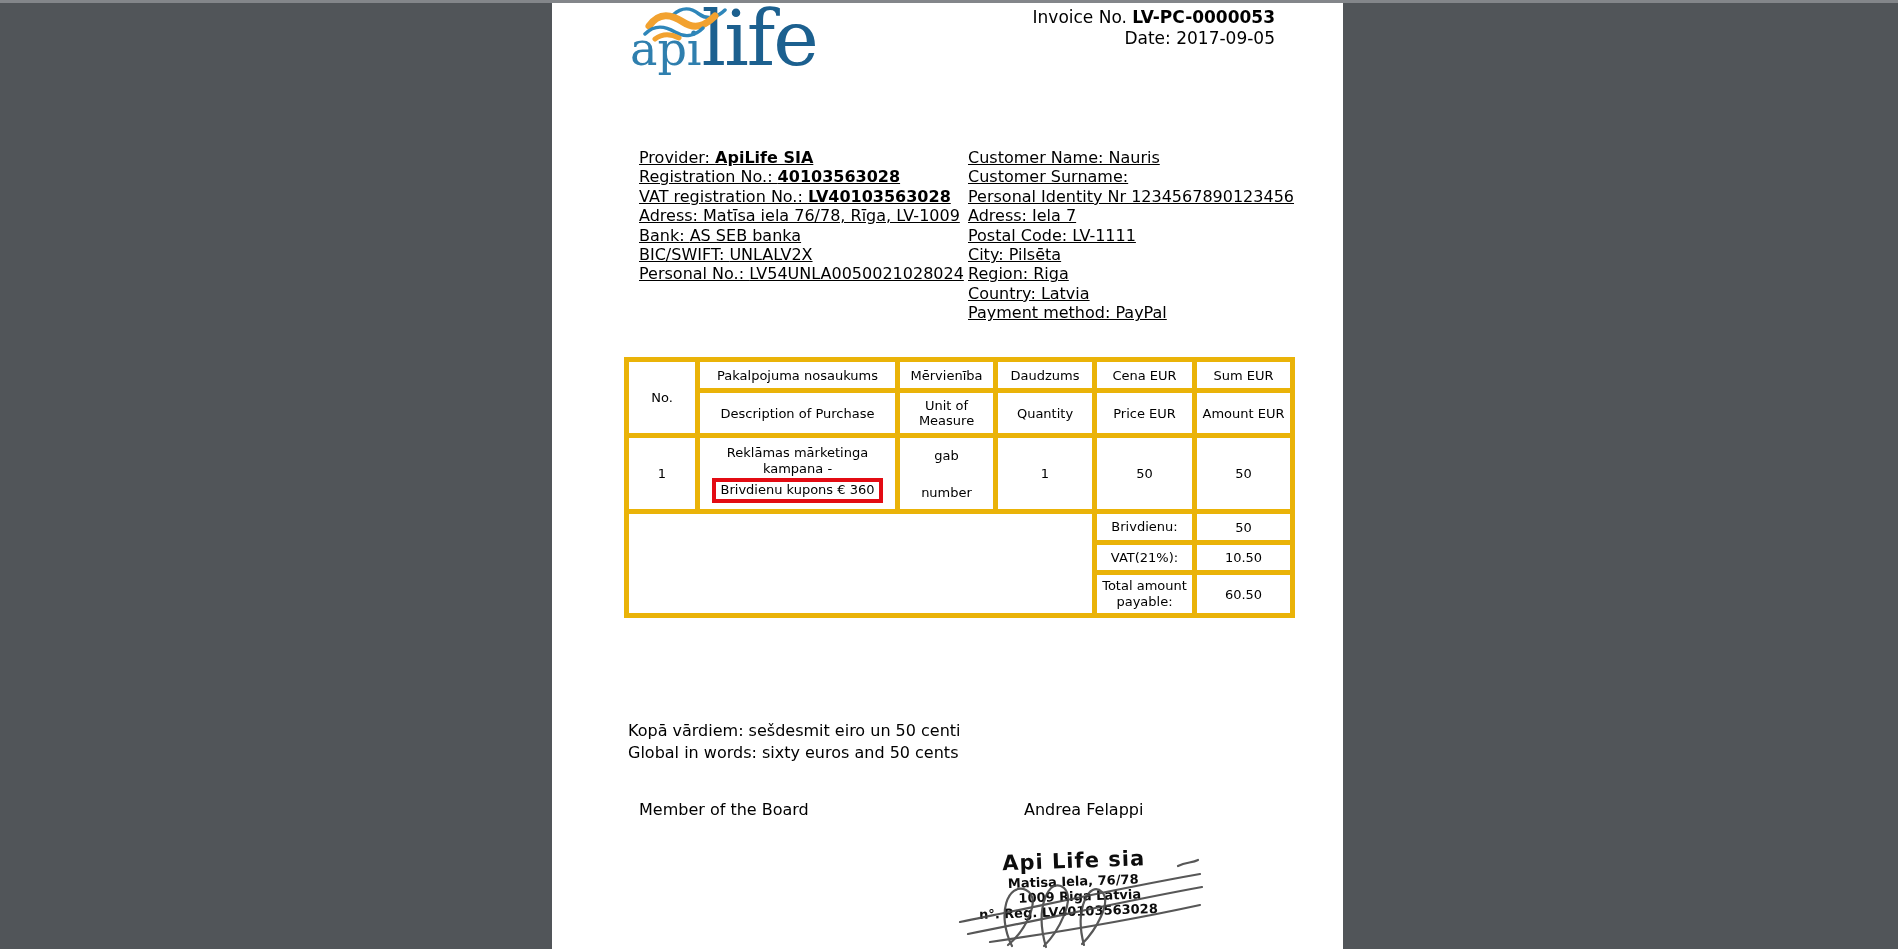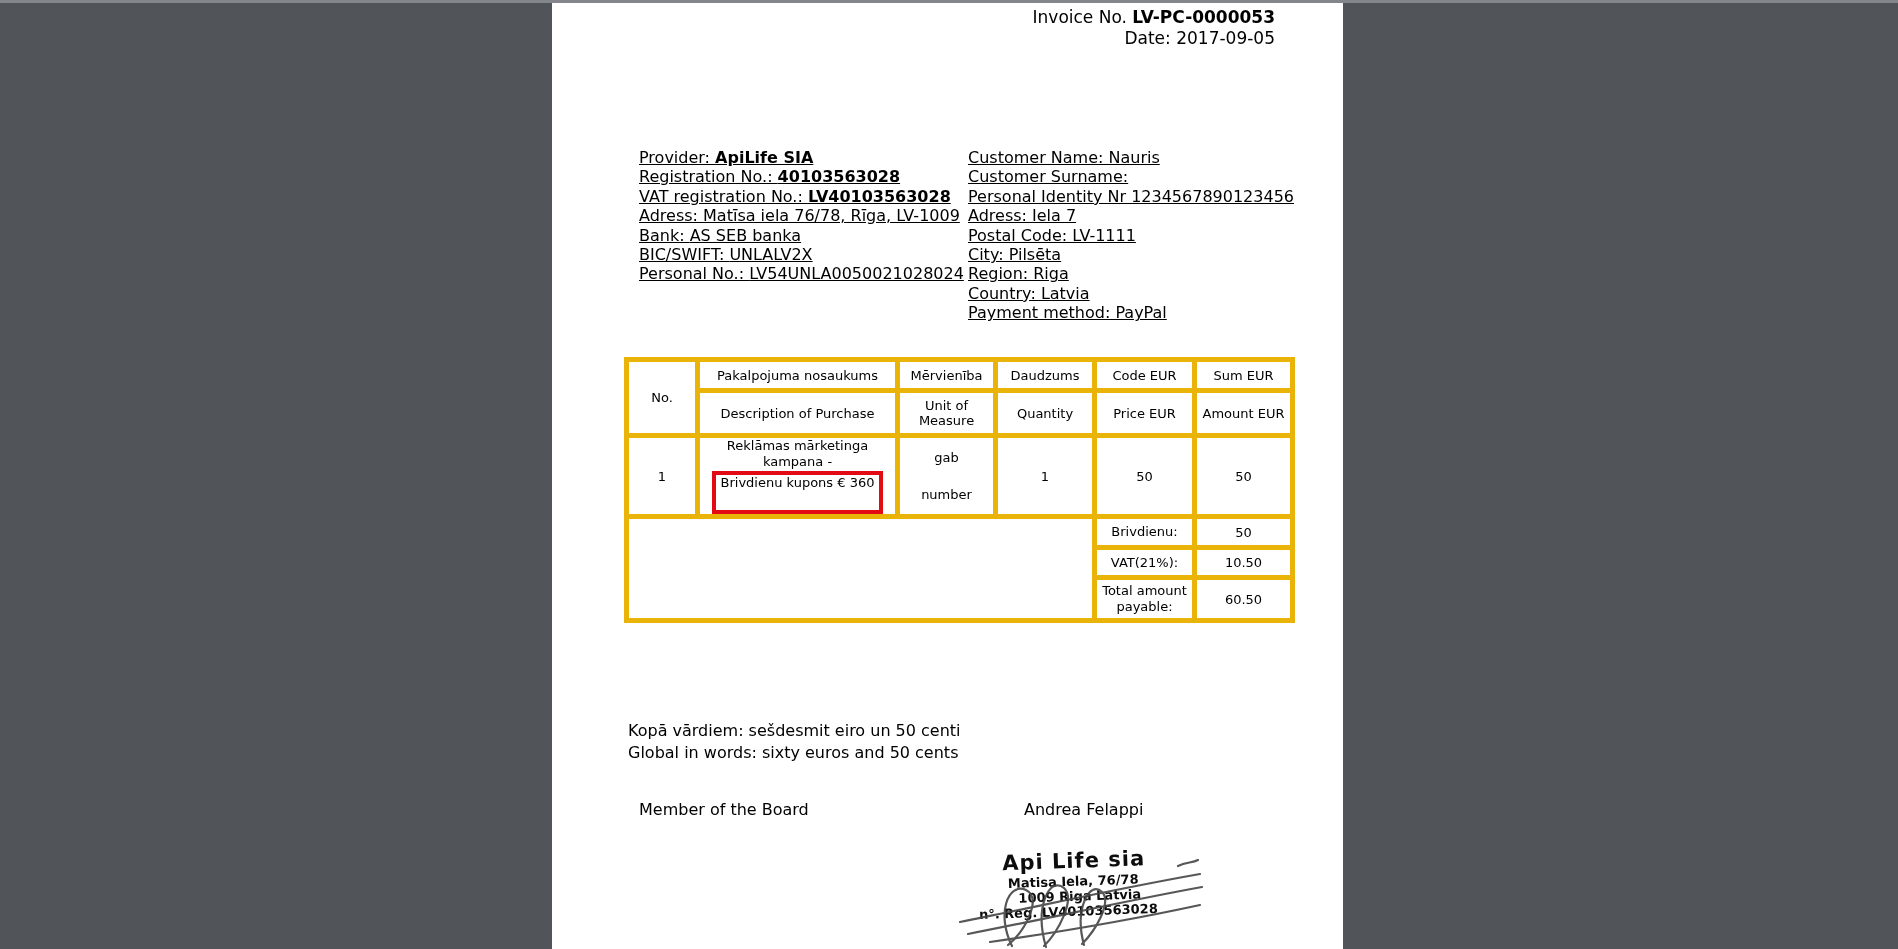--- a/index.html
+++ b/index.html
@@ -23,21 +23,21 @@
   .invoice-meta{position:absolute;right:68px;top:7px;text-align:right;font-size:17px;line-height:21px;}
   .invoice-meta b{font-weight:bold;}
   
   .info-block{position:absolute;top:148px;font-size:16px;line-height:19.4px;white-space:nowrap;text-decoration:underline;}
   .provider{left:87px;}
   .customer{left:416px;}
   
   table.inv{position:absolute;left:72px;top:357px;border-collapse:collapse;table-layout:fixed;font-size:13px;color:#000;}
   table.inv td{border:5px solid #eab308;text-align:center;vertical-align:middle;padding:0;overflow:hidden;}
   td.desc-data{vertical-align:top;padding-top:7px;line-height:16px;}
-  .redbox{display:inline-block;border:4px solid #e30b13;padding:0 5px 19px 5px;margin-top:1px;}
+  .redbox{display:inline-block;border:4px solid #e30b13;padding:0 5px 1px 5px;margin-top:1px;}
   td.unit-data div.u1{margin-top:0px;}
   td.unit-data div.u2{margin-top:22px;}
   td.total-label{text-align:right;padding-right:10px;line-height:16px;}
   td.total-empty{border-bottom:none;}
   
   .special-rules{position:absolute;left:76px;top:633px;font-size:16px;line-height:21.5px;white-space:nowrap;}
   .amount-words{position:absolute;left:76px;top:720px;font-size:16px;line-height:21.5px;white-space:nowrap;}
   
   .sig-left{position:absolute;left:87px;top:800px;font-size:16px;}
   .sig-right{position:absolute;left:472px;top:800px;font-size:16px;}
@@ -48,20 +48,30 @@
   .stamp-4{font-size:13px;padding-left:0px;line-height:15px;}
   .signature-svg{position:absolute;left:398px;top:842px;}
 </style>
 </head>
 <body>
 
 <div class="topline"></div>
 
 <div class="page">
 
+  <div class="logo">
+    <svg class="logo-wave" width="84" height="38" viewBox="0 0 84 38">
+      <path d="M30,11 C40,2 48,4 56,10 C64,16 74,14 82,6" stroke="#2e86ba" stroke-width="3.5" fill="none" stroke-linecap="round"></path>
+      <path d="M6,22 C16,8 28,10 40,18 C52,26 62,22 72,12" stroke="#f2a230" stroke-width="7" fill="none" stroke-linecap="round"></path>
+      <path d="M2,30 C12,20 22,22 32,28 C42,34 52,32 60,24" stroke="#2e86ba" stroke-width="3.5" fill="none" stroke-linecap="round"></path>
+      <path d="M12,35 C20,29 28,30 36,34" stroke="#f2a230" stroke-width="5" fill="none" stroke-linecap="round"></path>
+    </svg>
+    <span class="logo-api">api</span>
+      <span class="logo-life">life</span>
+  </div>
 
   <div class="invoice-meta">
     <div><span>Invoice No. </span><b>LV-PC-0000053</b></div>
     <div>Date: 2017-09-05</div>
   </div>
 
   <div class="info-block provider">
     <div><span>Provider: </span><b>ApiLife SIA</b></div>
     <div><span>Registration No.: </span><b>40103563028</b></div>
     <div><span>VAT registration No.: </span><b>LV40103563028</b></div>
@@ -91,21 +101,21 @@
       <col style="width:99px">
         <col style="width:100px">
         <col style="width:98px">
     </colgroup>
     <tbody>
         <tr style="height:31px">
       <td rowspan="2">No.</td>
       <td>Pakalpojuma nosaukums</td>
       <td>Mērvienība</td>
       <td>Daudzums</td>
-      <td>Code EUR</td>
+      <td>Cena EUR</td>
       <td>Sum EUR</td>
     </tr>
     <tr style="height:45px">
       <td>Description of Purchase</td>
       <td>Unit of Measure</td>
       <td>Quantity</td>
       <td>Price EUR</td>
       <td>Amount EUR</td>
     </tr>
     <tr style="height:76px">

